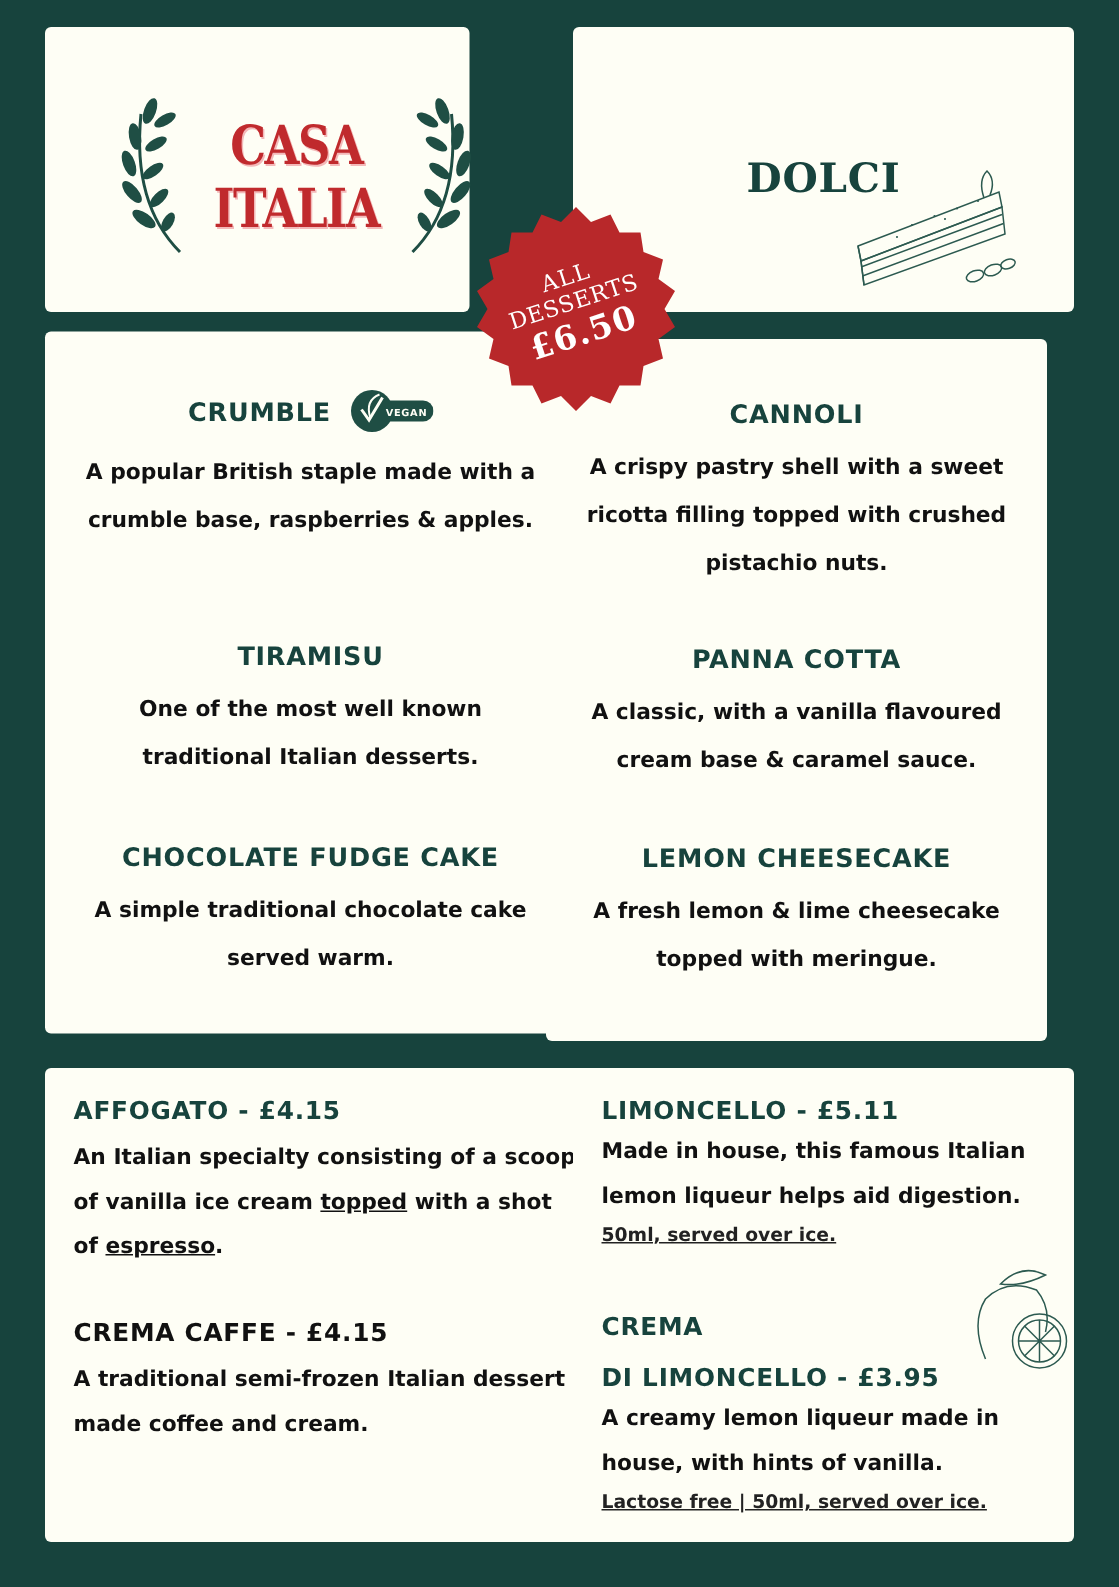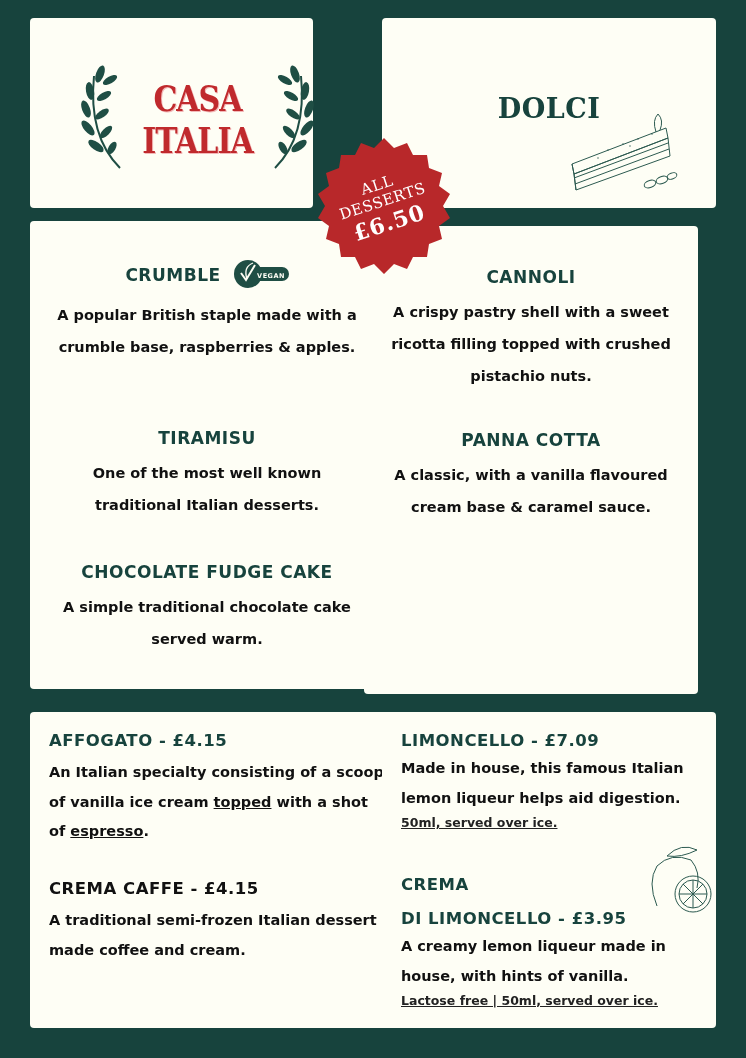--- a/index.html
+++ b/index.html
@@ -14,21 +14,21 @@
     #p-liqueur { left: 382px; top: 712px; width: 334px; height: 316px; }
 
     .logo-wrap { position: absolute; left: 50px; top: 38px; width: 235px; height: 115px; }
     .logo-text { position: absolute; left: 30px; top: 28px; width: 175px; text-align: center;
       font-family: "DejaVu Serif", serif; font-weight: bold; font-size: 30px; color: #c02a2d;
       letter-spacing: -1px; text-shadow: 1px 1px 0 #f3b9b9, -1px -1px 0 #fefef5; transform: scaleY(1.2); }
     .laurel { position: absolute; top: 0; width: 48px; height: 115px; }
     .laurel.left { left: 0; }
     .laurel.right { right: 0; transform: scaleX(-1); }
 
-    .dolci-title { position: absolute; left: 0; width: 334px; top: 75px; text-align: center;
+    .dolci-title { position: absolute; left: 0; width: 334px; top: 86px; text-align: center;
       font-family: "DejaVu Serif", serif; font-weight: bold; font-size: 27px; color: #17433d; letter-spacing: 0.5px; }
     .cake { position: absolute; left: 186px; top: 90px; width: 110px; height: 86px; }
 
     .badge { position: absolute; left: 308px; top: 130px; width: 152px; height: 152px; z-index: 5; }
     .badge svg { position: absolute; left: 0; top: 0; }
     .badge-text { position: absolute; left: 0; top: 0; width: 152px; height: 152px; display: flex; flex-direction: column;
       align-items: center; justify-content: center; transform: rotate(-18deg); color: #fff;
       font-family: "DejaVu Serif", serif; text-align: center; }
     .badge-text .l1 { font-size: 15px; line-height: 17px; letter-spacing: 1px; }
     .badge-text .l2 { font-size: 15px; line-height: 17px; letter-spacing: 0.5px; }
@@ -145,36 +145,40 @@
 
 <div class="panel" id="p-right">
   <div class="item" style="top:40px;">
     <h3>CANNOLI</h3>
     <p style="padding:0 10px;">A crispy pastry shell with a sweet ricotta filling topped with crushed pistachio nuts.</p>
   </div>
   <div class="item" style="top:203px;">
     <h3>PANNA COTTA</h3>
     <p style="padding:0 18px;">A classic, with a vanilla flavoured cream base &amp; caramel sauce.</p>
   </div>
+  <div class="item" style="top:336px;">
+    <h3>LEMON CHEESECAKE</h3>
+    <p style="padding:0 20px;">A fresh lemon &amp; lime cheesecake topped with meringue.</p>
+  </div>
 </div>
 
 <div class="panel" id="p-coffee">
   <div class="litem" style="top:18px;">
     <h3>AFFOGATO - £4.15</h3>
     <p><span>An Italian specialty consisting of a scoop of vanilla ice cream </span><span class="u">topped</span><span> with a shot of </span><span class="u">espresso</span><span>.</span></p>
   </div>
   <div class="litem" style="top:166px;">
     <h3 class="dark">CREMA CAFFE - £4.15</h3>
     <p>A traditional semi-frozen Italian dessert made coffee and cream.</p>
   </div>
 </div>
 
 <div class="panel" id="p-liqueur">
   <div class="litem" style="top:18px;">
-    <h3>LIMONCELLO - £7.09</h3>
+    <h3>LIMONCELLO - £5.11</h3>
     <p style="margin-top:2px;">Made in house, this famous Italian lemon liqueur helps aid digestion.</p>
     <div class="note">50ml, served over ice.</div>
   </div>
   <svg class="lemon" viewBox="0 0 66 72">
     <g stroke="#2c5a50" stroke-width="1" fill="none">
       <path d="M10 64 Q0 40 10 24 Q24 10 44 18 Q54 30 50 46"></path>
       <path d="M20 14 Q34 0 50 8 Q34 16 20 14 Z"></path>
       <circle cx="46" cy="52" r="18"></circle>
       <circle cx="46" cy="52" r="14"></circle>
       <path d="M46 38 L46 66 M32 52 L60 52 M36 42 L56 62 M56 42 L36 62"></path>

